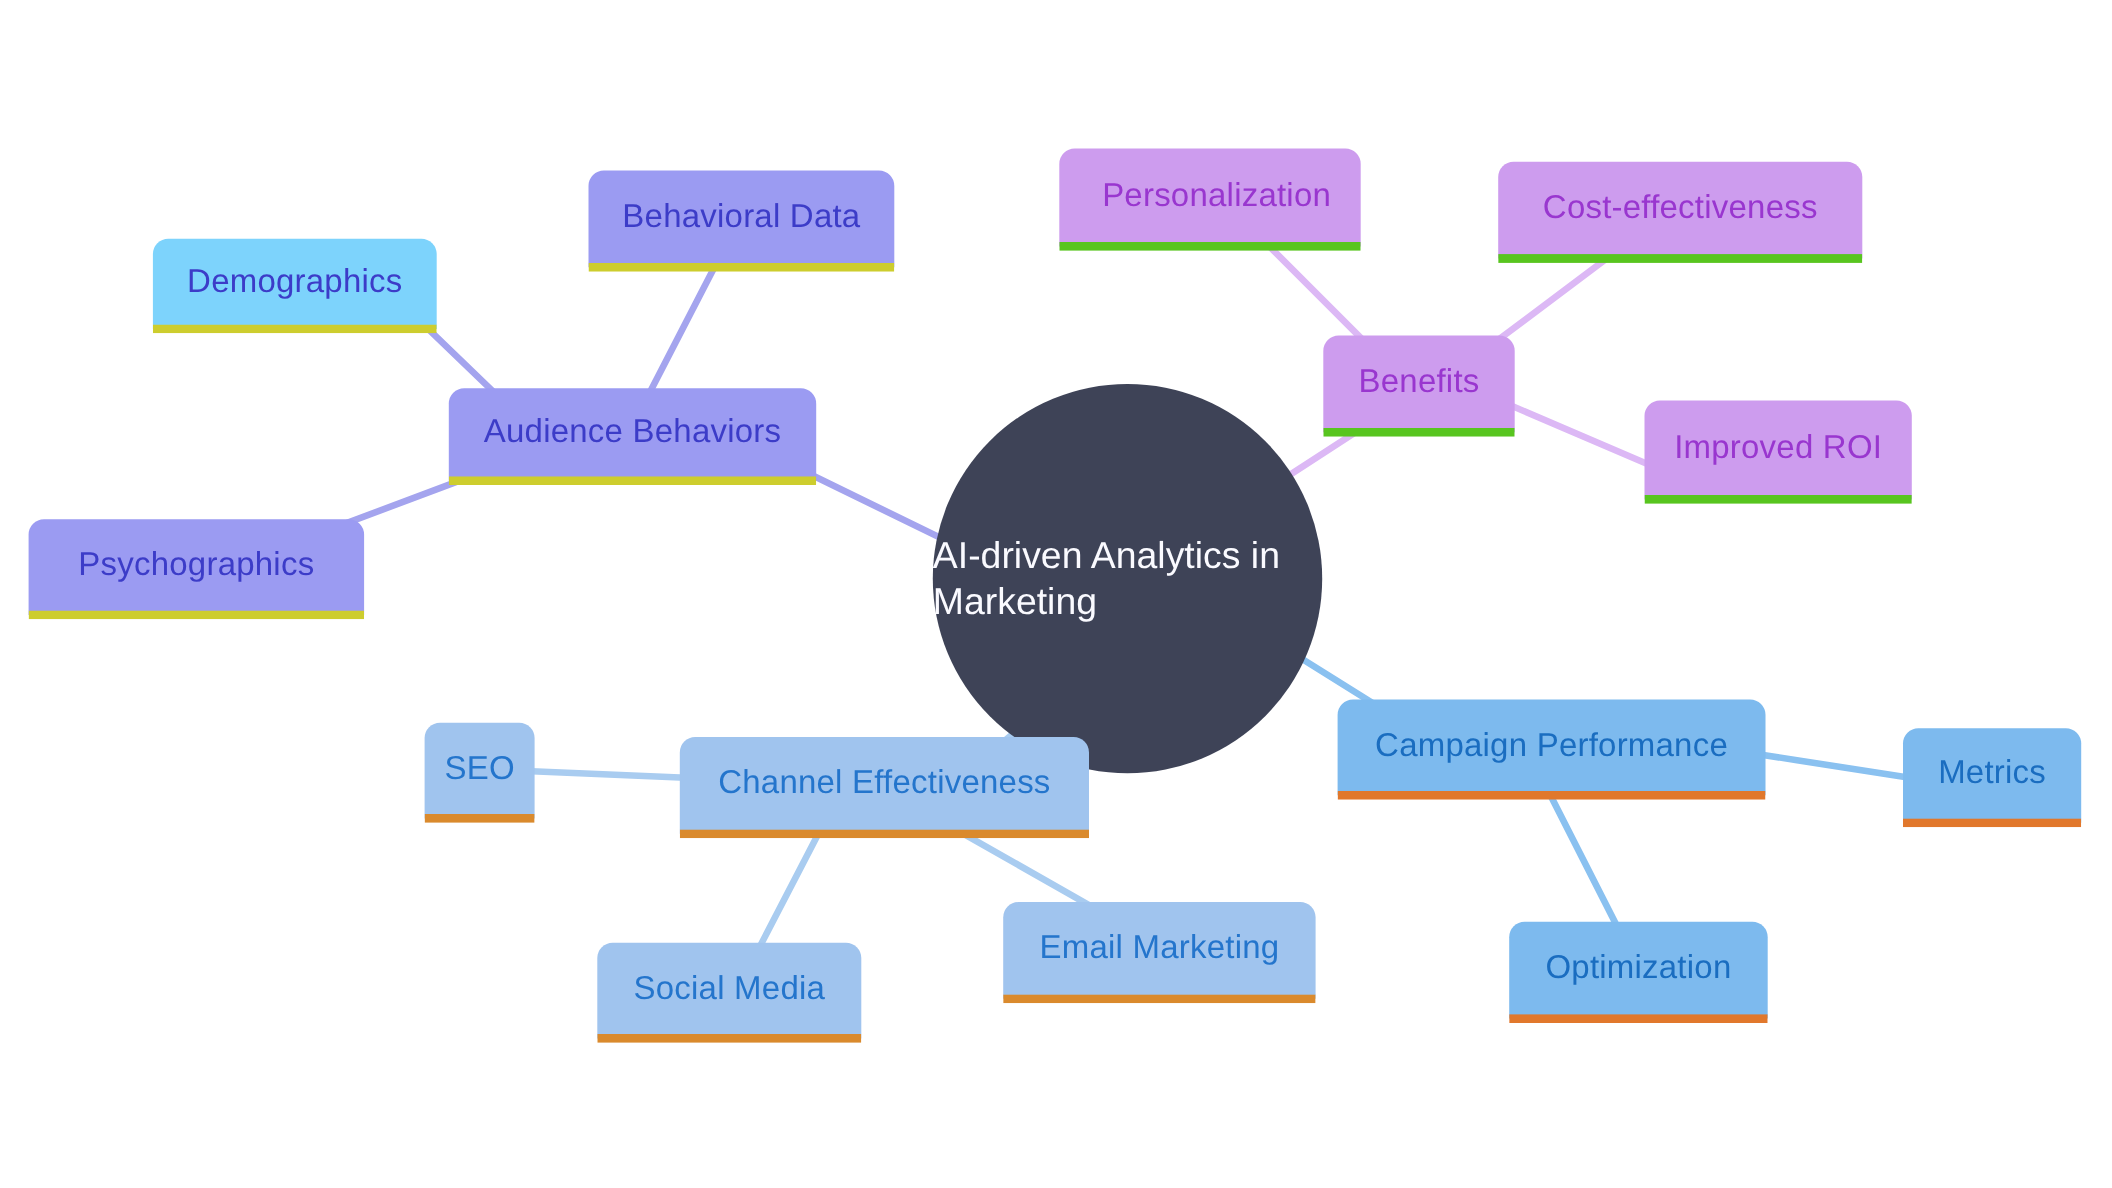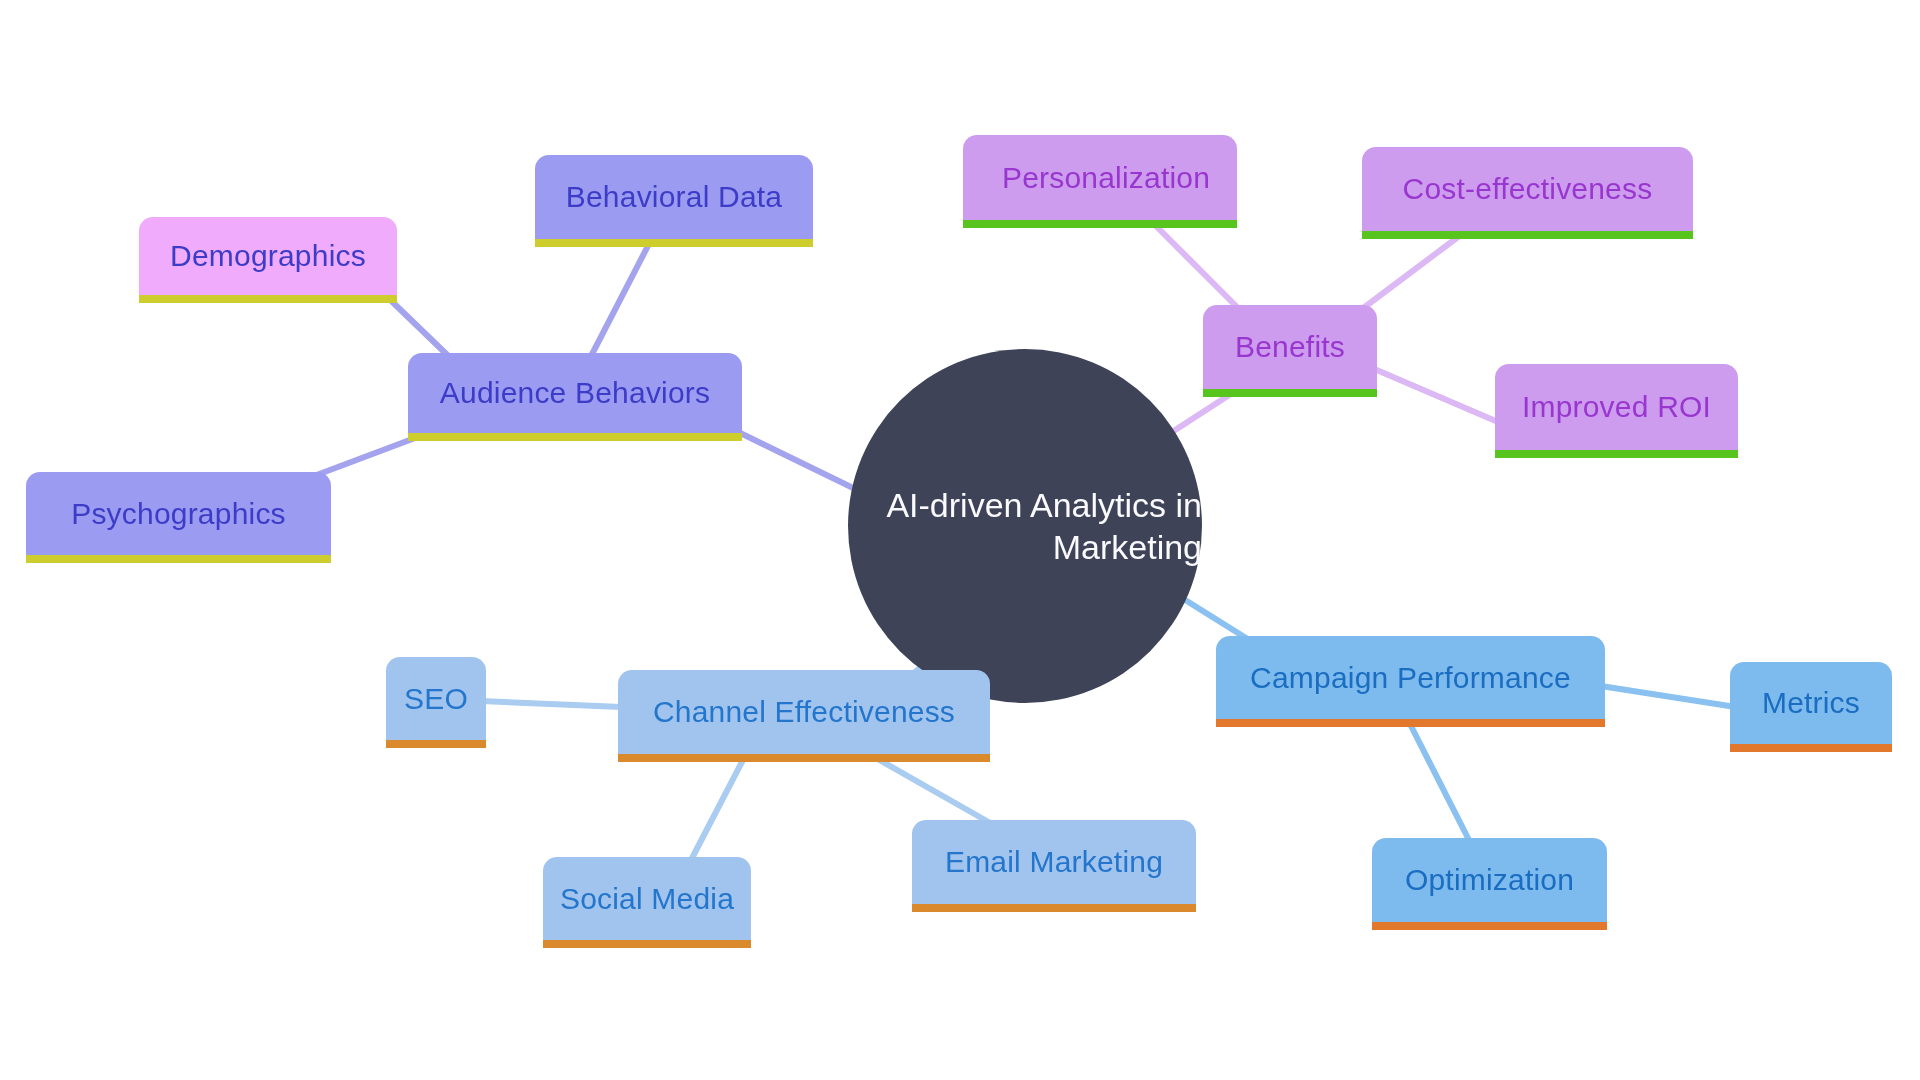--- a/index.html
+++ b/index.html
@@ -40,21 +40,21 @@
   .node .label {
     white-space: nowrap;
     pointer-events: none;
   }
   .central-node {
     position: absolute;
     z-index: 2;
     border-radius: 50%;
     display: flex;
     flex-direction: column;
-    align-items: flex-end;
+    align-items: flex-start;
     justify-content: center;
     text-align: center;
     font-size: 34px;
     line-height: 1.25;
     cursor: pointer;
   }
   .central-node .line {
     white-space: nowrap;
     pointer-events: none;
   }
@@ -80,21 +80,21 @@
       <line x1="1588" y1="684" x2="1742" y2="708" stroke="#8ac1f0" stroke-width="6" stroke-linecap="round"></line>
       <line x1="1408" y1="720" x2="1472" y2="846" stroke="#8ac1f0" stroke-width="6" stroke-linecap="round"></line>
     </svg>
 
   <div class="central-node" id="central" style="left: 848px; top: 349px; width: 354px; height: 354px; background: rgb(62, 67, 87); color: rgb(250, 250, 255);">
     <span class="line">AI-driven Analytics in</span>
     <span class="line">Marketing</span>
   </div>
 
   <div id="nodes-layer">
-      <div class="node" style="left: 139px; top: 217px; width: 258px; height: 86px; background: #f0abfc; color: rgb(60, 60, 200); border-bottom: 8px solid rgb(205, 205, 46); text-align: right;">
+      <div class="node" style="left: 139px; top: 217px; width: 258px; height: 86px; background: #7dd3fc; color: rgb(60, 60, 200); border-bottom: 8px solid rgb(205, 205, 46); text-align: right;">
         <span class="label">Demographics</span>
       </div>
       <div class="node" style="left: 535px; top: 155px; width: 278px; height: 92px; background: rgb(155, 155, 242); color: rgb(60, 60, 200); border-bottom: 8px solid rgb(205, 205, 46);">
         <span class="label">Behavioral Data</span>
       </div>
       <div class="node" style="left: 408px; top: 353px; width: 334px; height: 88px; background: rgb(155, 155, 242); color: rgb(60, 60, 200); border-bottom: 8px solid rgb(205, 205, 46);">
         <span class="label">Audience Behaviors</span>
       </div>
       <div class="node" style="left: 26px; top: 472px; width: 305px; height: 91px; background: rgb(155, 155, 242); color: rgb(60, 60, 200); border-bottom: 8px solid rgb(205, 205, 46);">
         <span class="label">Psychographics</span>
@@ -110,21 +110,21 @@
       </div>
       <div class="node" style="left: 1495px; top: 364px; width: 243px; height: 94px; background: rgb(205, 156, 238); color: rgb(153, 54, 207); border-bottom: 8px solid rgb(88, 197, 31);">
         <span class="label">Improved ROI</span>
       </div>
       <div class="node" style="left: 386px; top: 657px; width: 100px; height: 91px; background: rgb(160, 196, 238); color: rgb(36, 117, 204); border-bottom: 8px solid rgb(218, 138, 45);">
         <span class="label">SEO</span>
       </div>
       <div class="node" style="left: 618px; top: 670px; width: 372px; height: 92px; background: rgb(160, 196, 238); color: rgb(36, 117, 204); border-bottom: 8px solid rgb(218, 138, 45);">
         <span class="label">Channel Effectiveness</span>
       </div>
-      <div class="node" style="left: 543px; top: 857px; width: 208px; height: 91px; background: rgb(160, 196, 238); color: rgb(36, 117, 204); border-bottom: 8px solid rgb(218, 138, 45);">
+      <div class="node" style="left: 543px; top: 857px; width: 240px; height: 91px; background: rgb(160, 196, 238); color: rgb(36, 117, 204); border-bottom: 8px solid rgb(218, 138, 45);">
         <span class="label">Social Media</span>
       </div>
       <div class="node" style="left: 912px; top: 820px; width: 284px; height: 92px; background: rgb(160, 196, 238); color: rgb(36, 117, 204); border-bottom: 8px solid rgb(218, 138, 45);">
         <span class="label">Email Marketing</span>
       </div>
       <div class="node" style="left: 1216px; top: 636px; width: 389px; height: 91px; background: rgb(125, 186, 238); color: rgb(26, 109, 192); border-bottom: 8px solid rgb(225, 120, 44);">
         <span class="label">Campaign Performance</span>
       </div>
       <div class="node" style="left: 1730px; top: 662px; width: 162px; height: 90px; background: rgb(125, 186, 238); color: rgb(26, 109, 192); border-bottom: 8px solid rgb(225, 120, 44);">
         <span class="label">Metrics</span>

